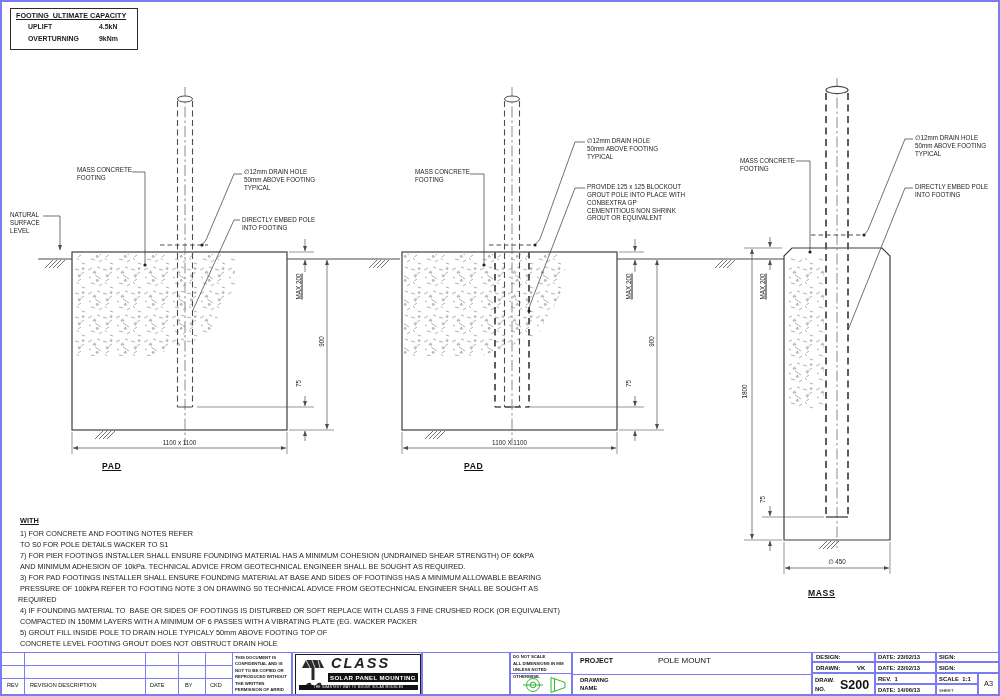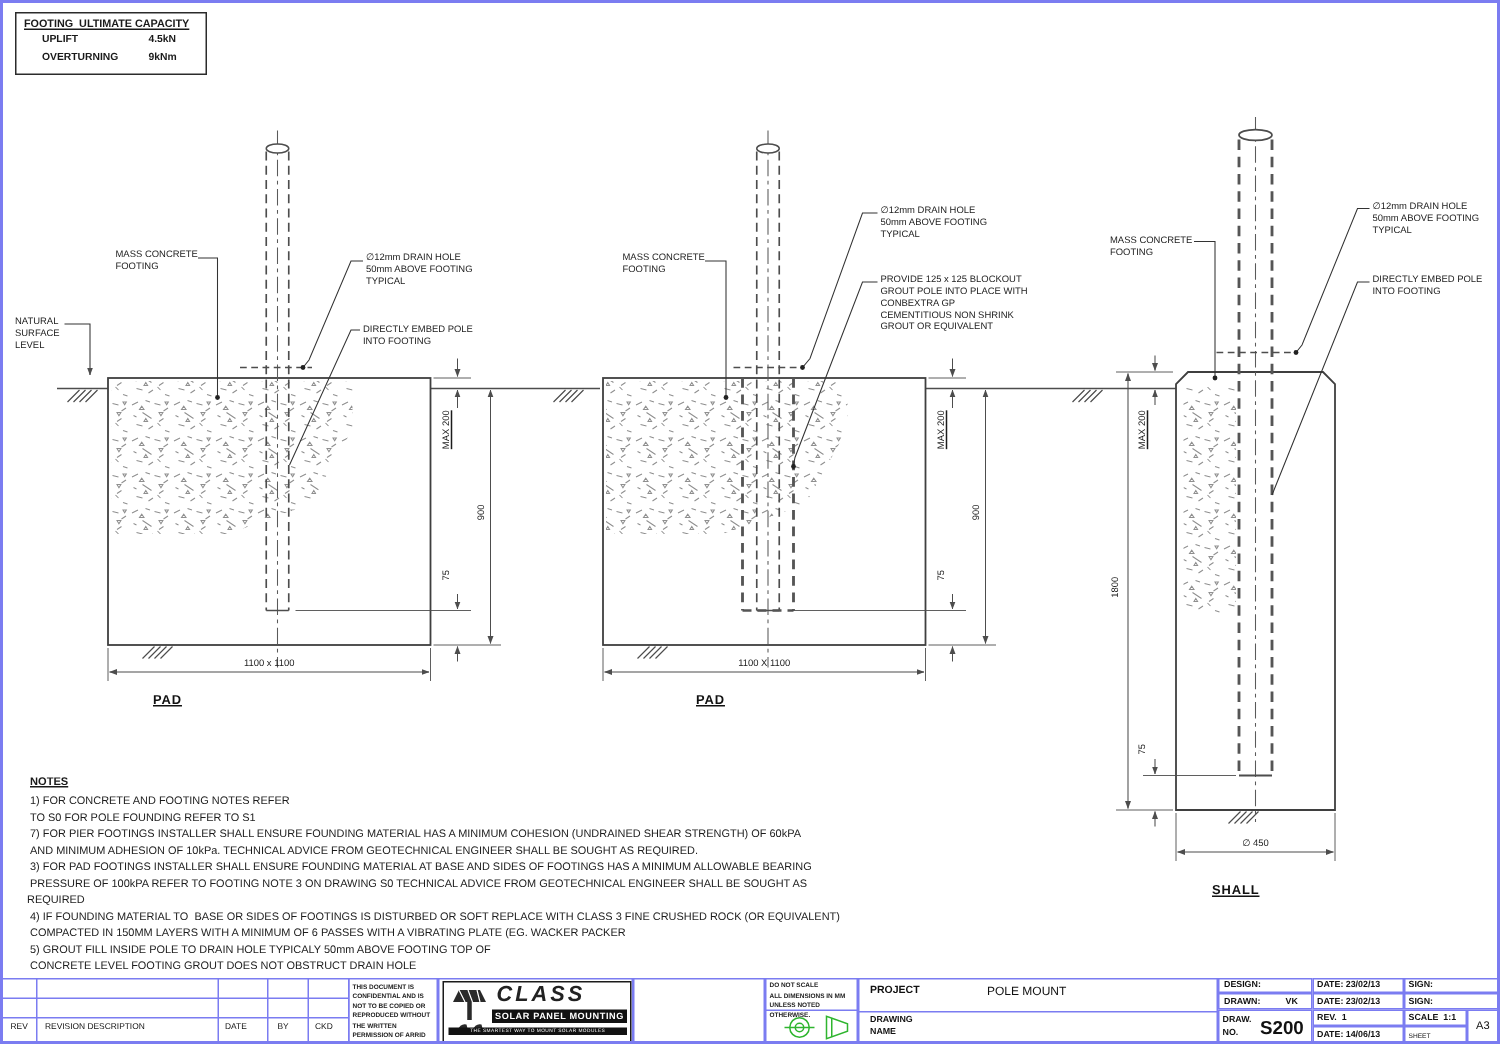--- a/index.html
+++ b/index.html
@@ -225,26 +225,26 @@
 FOOTING</div>
   <div class="ann" style="left:913px;top:132px;width:92px;">∅12mm DRAIN HOLE
 50mm ABOVE FOOTING
 TYPICAL</div>
   <div class="ann" style="left:913px;top:181px;width:92px;">DIRECTLY EMBED POLE
 INTO FOOTING</div>
   <div class="dimv u" style="left:738px;top:281px;">MAX 200</div>
   <div class="dimv" style="left:720px;top:386px;">1800</div>
   <div class="dimv" style="left:738px;top:494px;">75</div>
   <div class="dimh" style="left:782px;top:556px;width:106px;">∅ 450</div>
-  <div class="dlabel" style="left:806px;top:586px;">SHALL</div>
+  <div class="dlabel" style="left:806px;top:586px;">MASS</div>
 
   <div>
-    <div class="notes-title" style="left:18px;top:514px;">NOTES</div>
+    <div class="notes-title" style="left:18px;top:514px;">WITH</div>
     <div class="note-line" style="left:18px;top:527px;">1) FOR CONCRETE AND FOOTING NOTES REFER</div>
-    <div class="note-line" style="left:18px;top:538px;">TO S0 FOR POLE FOUNDING REFER TO S1</div>
+    <div class="note-line" style="left:18px;top:538px;">TO S0 FOR POLE DETAILS WACKER TO S1</div>
     <div class="note-line" style="left:18px;top:549px;">7) FOR PIER FOOTINGS INSTALLER SHALL ENSURE FOUNDING MATERIAL HAS A MINIMUM COHESION (UNDRAINED SHEAR STRENGTH) OF 60kPA</div>
     <div class="note-line" style="left:18px;top:560px;">AND MINIMUM ADHESION OF 10kPa. TECHNICAL ADVICE FROM GEOTECHNICAL ENGINEER SHALL BE SOUGHT AS REQUIRED.</div>
     <div class="note-line" style="left:18px;top:571px;">3) FOR PAD FOOTINGS INSTALLER SHALL ENSURE FOUNDING MATERIAL AT BASE AND SIDES OF FOOTINGS HAS A MINIMUM ALLOWABLE BEARING</div>
     <div class="note-line" style="left:18px;top:582px;">PRESSURE OF 100kPA REFER TO FOOTING NOTE 3 ON DRAWING S0 TECHNICAL ADVICE FROM GEOTECHNICAL ENGINEER SHALL BE SOUGHT AS</div>
     <div class="note-line" style="left:16px;top:593px;">REQUIRED</div>
     <div class="note-line" style="left:18px;top:604px;">4) IF FOUNDING MATERIAL TO  BASE OR SIDES OF FOOTINGS IS DISTURBED OR SOFT REPLACE WITH CLASS 3 FINE CRUSHED ROCK (OR EQUIVALENT)</div>
     <div class="note-line" style="left:18px;top:615px;">COMPACTED IN 150MM LAYERS WITH A MINIMUM OF 6 PASSES WITH A VIBRATING PLATE (EG. WACKER PACKER</div>
     <div class="note-line" style="left:18px;top:626px;">5) GROUT FILL INSIDE POLE TO DRAIN HOLE TYPICALY 50mm ABOVE FOOTING TOP OF</div>
     <div class="note-line" style="left:18px;top:637px;">CONCRETE LEVEL FOOTING GROUT DOES NOT OBSTRUCT DRAIN HOLE</div>
   </div>

